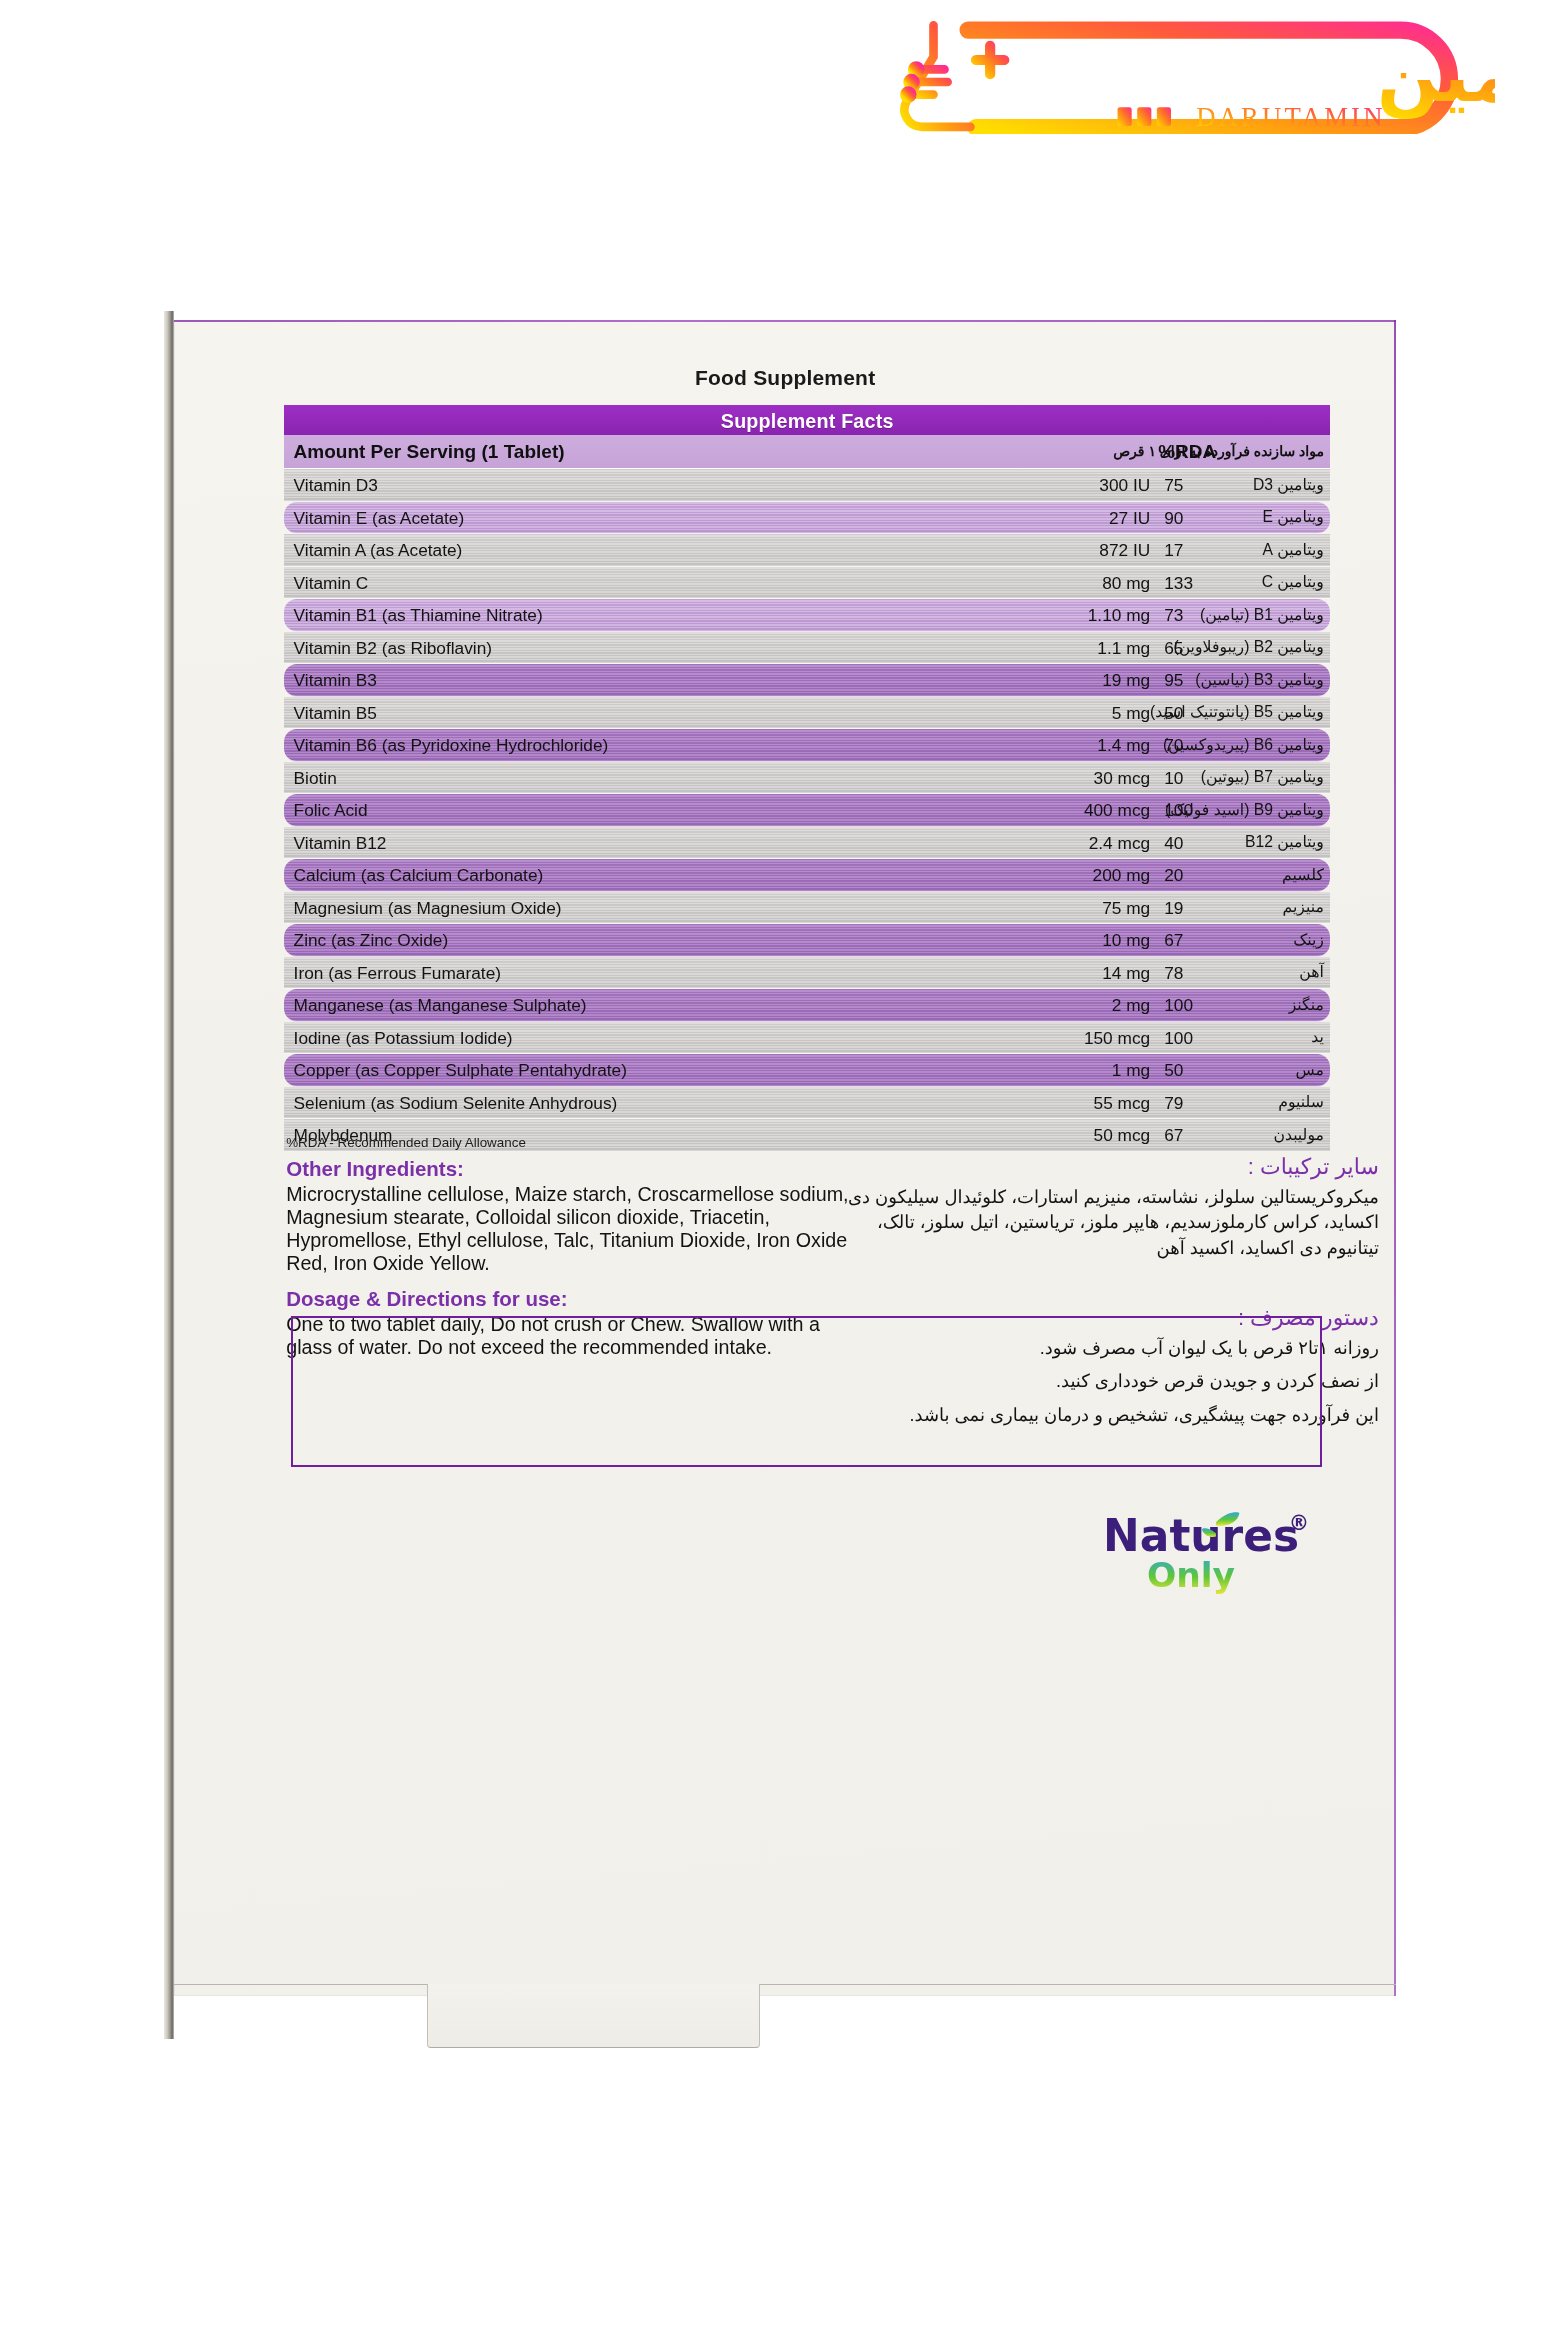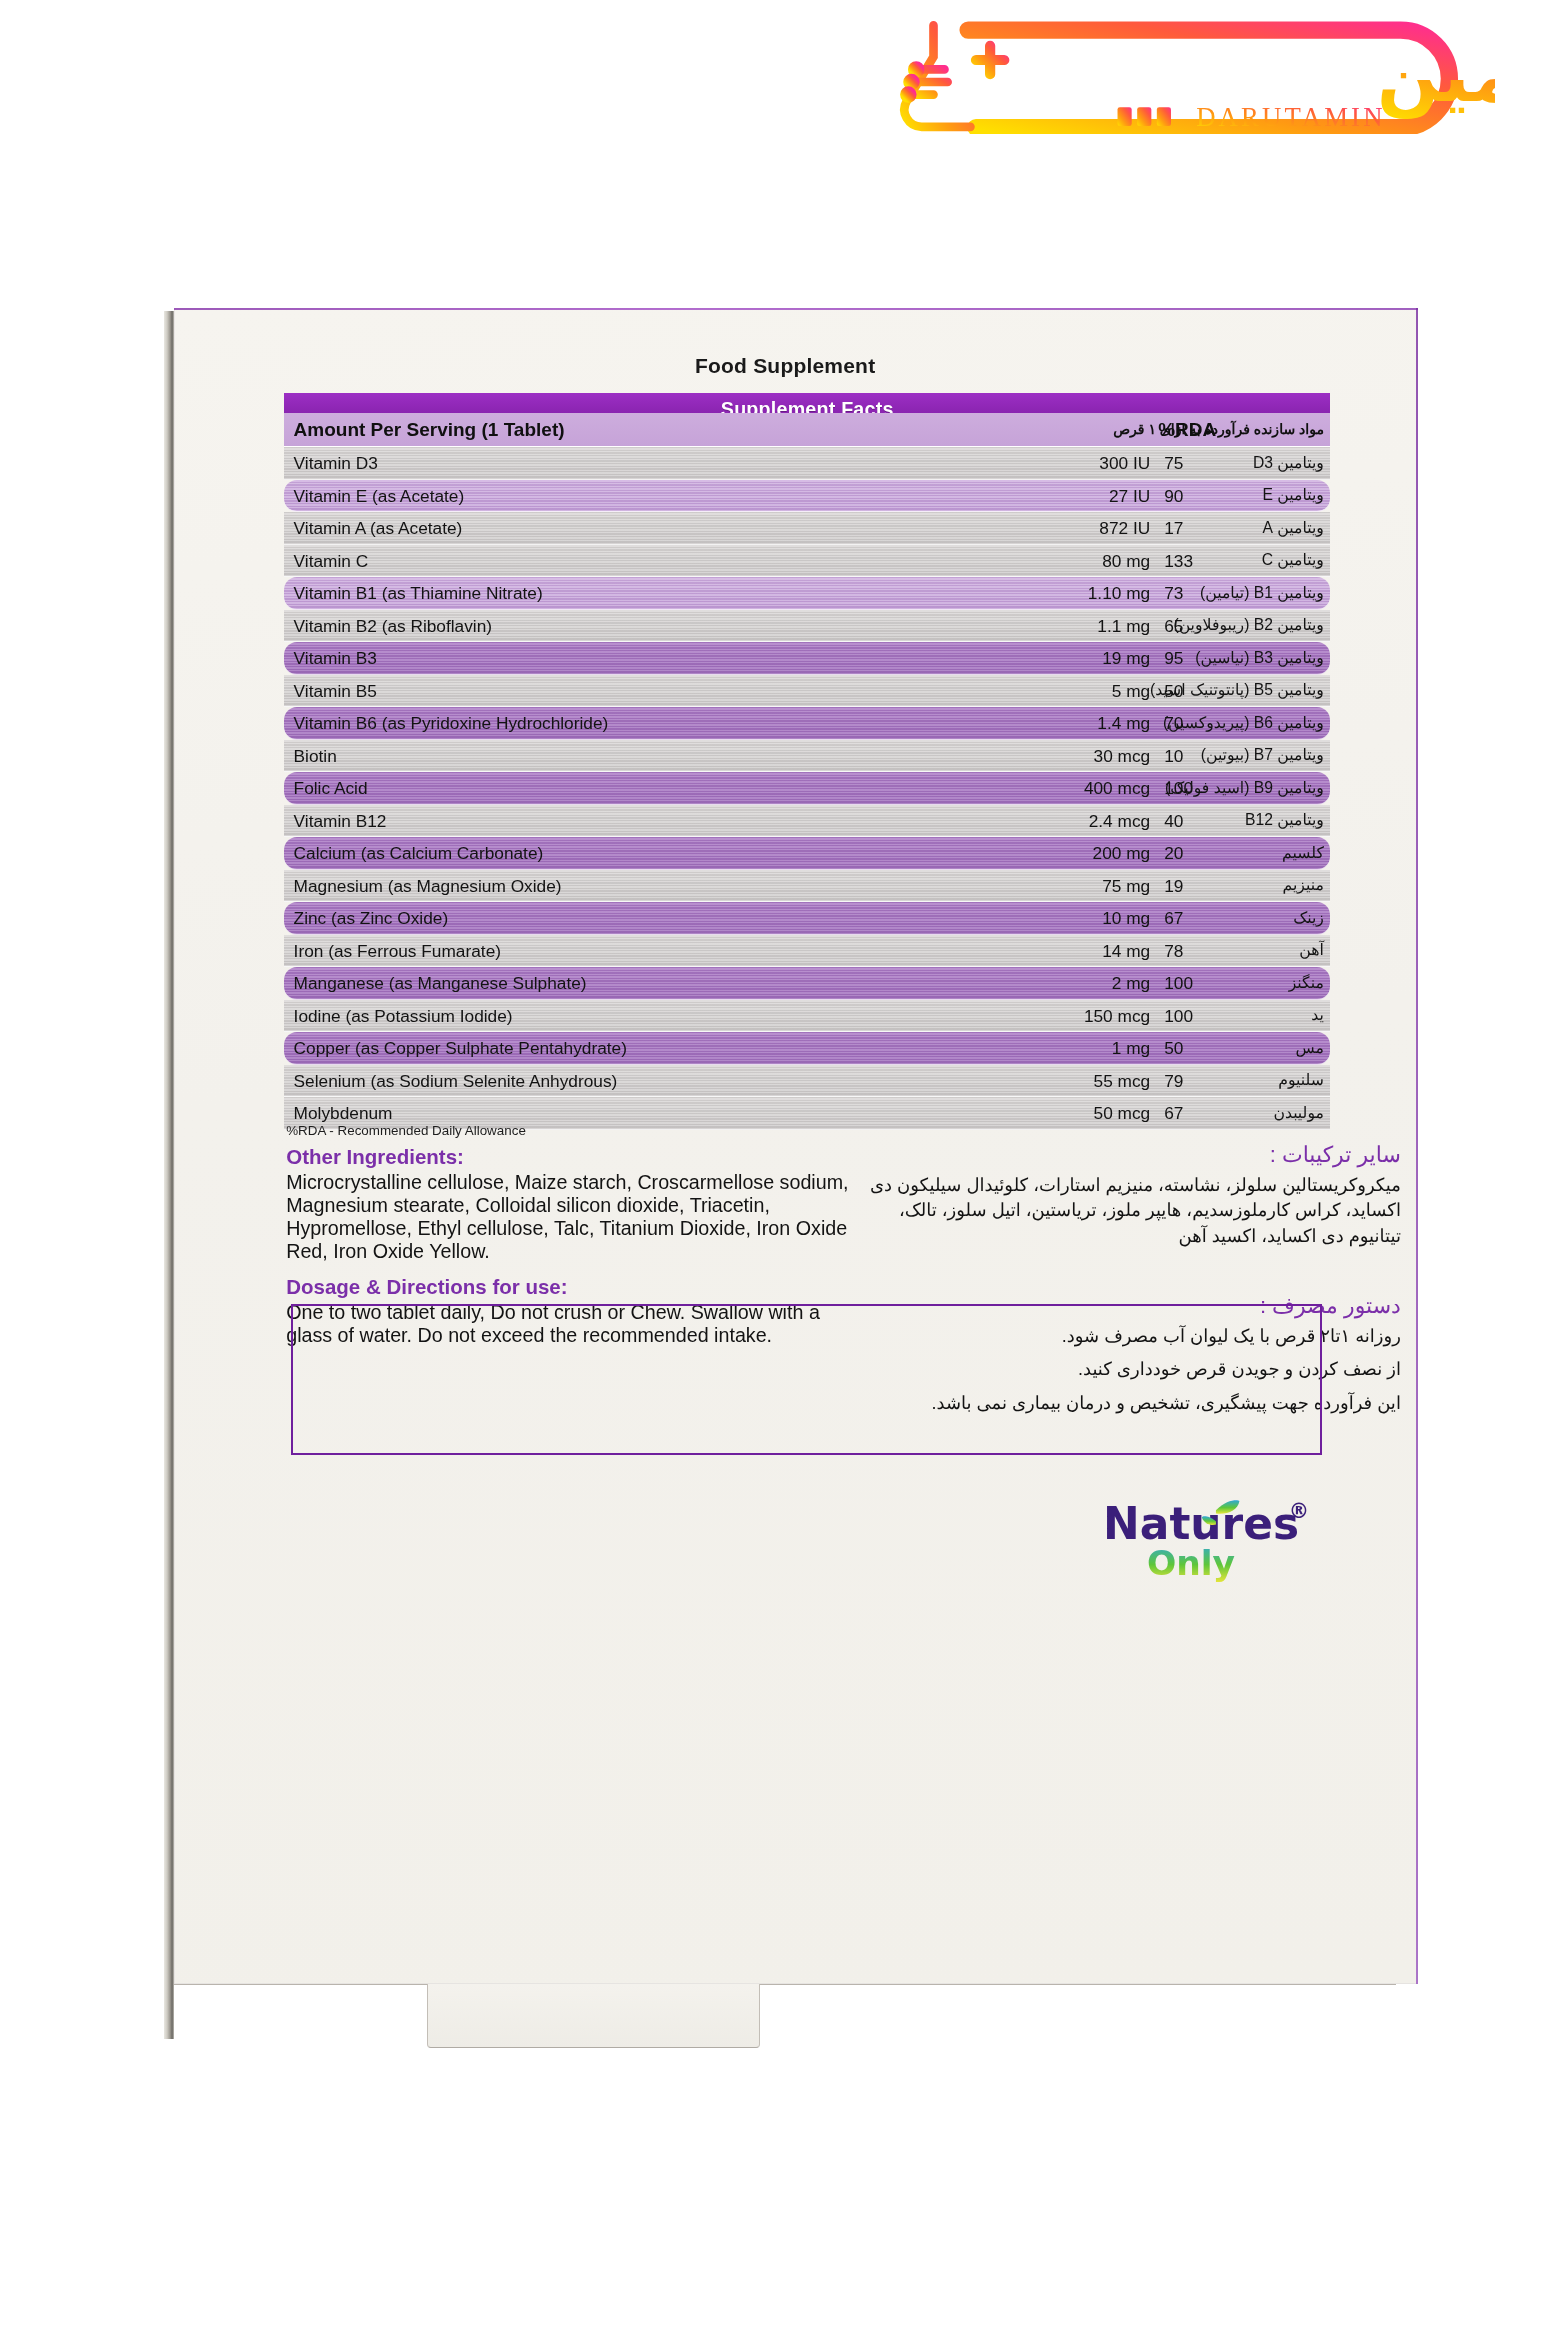--- a/index.html
+++ b/index.html
@@ -19,24 +19,23 @@
 
   
   #carton{
     position:absolute;left:164px;top:308px;width:1232px;height:1741px;
   }
   .spine{
     position:absolute;left:0px;top:3.1px;width:10.2px;height:1728px;
     background:linear-gradient(90deg,#e9e7e1 0%,#cfccc4 30%,#9a968e 62%,#6a6862 82%,#bdbab3 100%);
   }
   .face{
-    position:absolute;left:10.2px;top:0px;width:1222px;height:1676px;
+    position:absolute;left:10.2px;top:12px;width:1222px;height:1676px;
     background:linear-gradient(175deg,#f6f4ef 0%,#f3f1ec 45%,#f2f0ea 100%);
     box-shadow:inset 0 0 0 0.8px rgba(160,150,170,.18);
-    padding-left:22px;
   }
   .face:before{ 
     content:"";position:absolute;left:0;top:0;right:0;height:2.4px;
     background:linear-gradient(90deg,#8d3fb0,#a756c9 40%,#9348b8);
     opacity:.85;
   }
   .face:after{ 
     content:"";position:absolute;right:0;top:0;width:2.4px;bottom:0;
     background:linear-gradient(180deg,#7b2fa3,#9a57c0);
     opacity:.8;
@@ -62,21 +61,21 @@
   .food-supp{
     position:absolute;left:0;top:46px;width:1222px;text-align:center;
     font-size:21px;font-weight:bold;color:#1a1a1a;letter-spacing:0.2px;
   }
 
   
   .sf-table{
     position:absolute;left:110px;top:85px;width:1046px;
   }
   .sf-title{
-    height:20px;line-height:33px;text-align:center;
+    height:30px;line-height:33px;text-align:center;
     background:linear-gradient(180deg,#9c2fc4,#8a24b0);
     color:#ffffff;font-size:19.7px;font-weight:bold;letter-spacing:0.2px;
     text-shadow:0 0.8px 0 rgba(0,0,0,.25);
   }
   .sf-head{
     position:relative;height:33px;
     background:linear-gradient(180deg,#cdaddd,#c6a3d8);
     border-bottom:0.8px solid #ffffff;
   }
   .sf-head .en{position:absolute;left:9.4px;top:6.3px;font-size:19px;font-weight:bold;color:#101010;}

